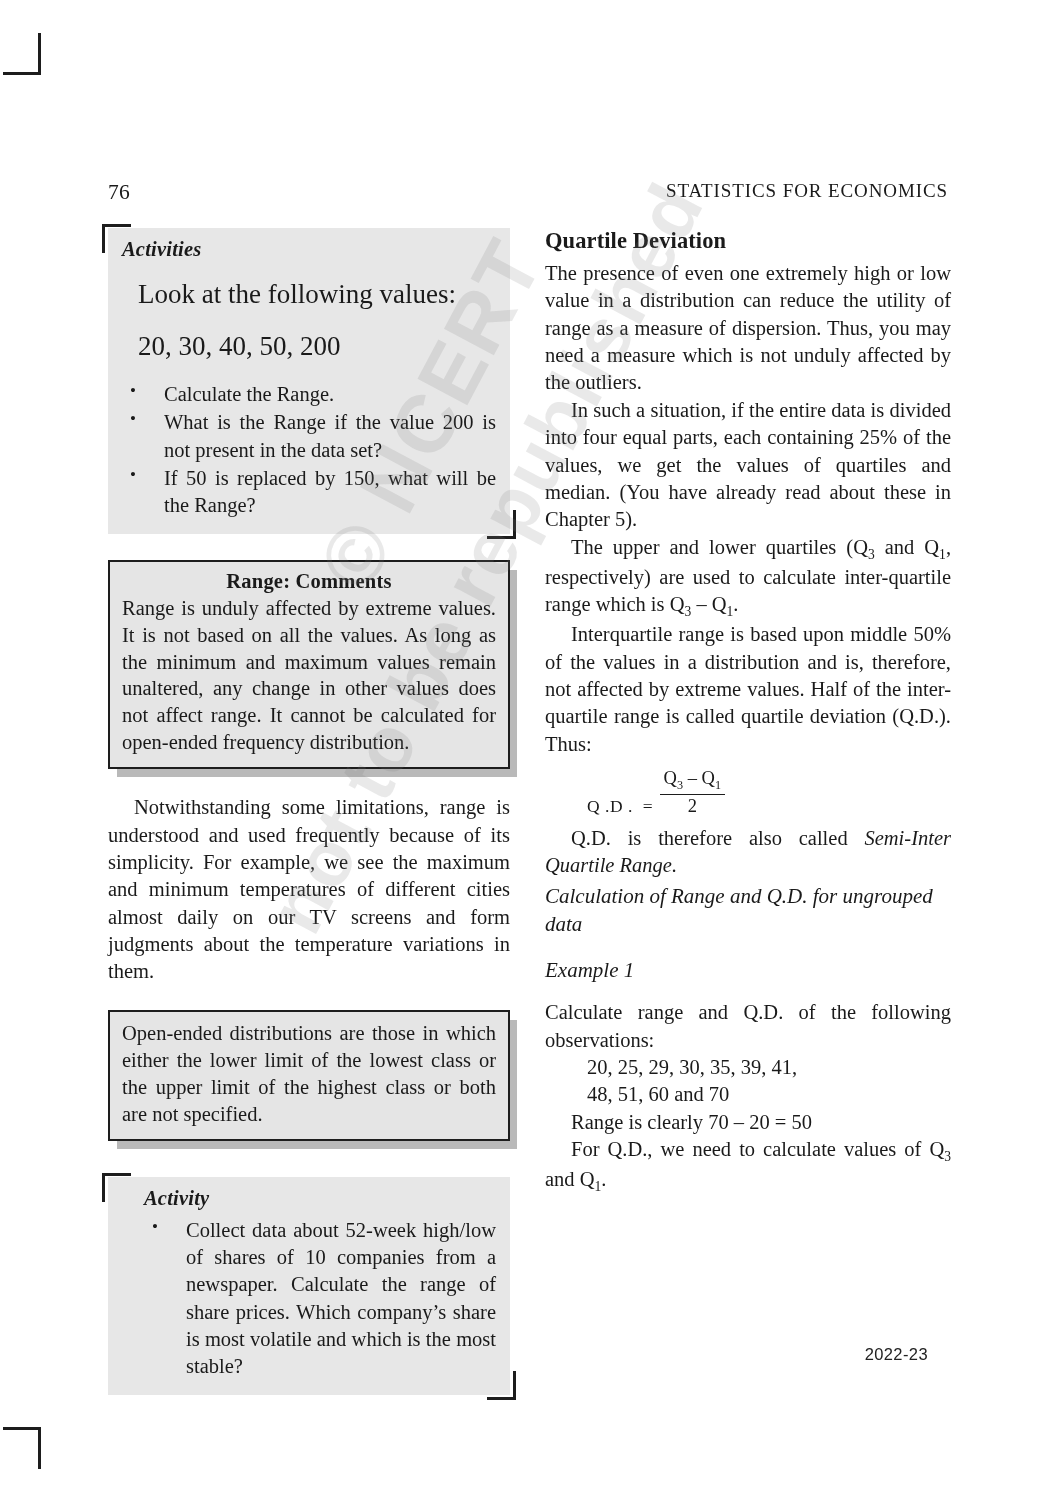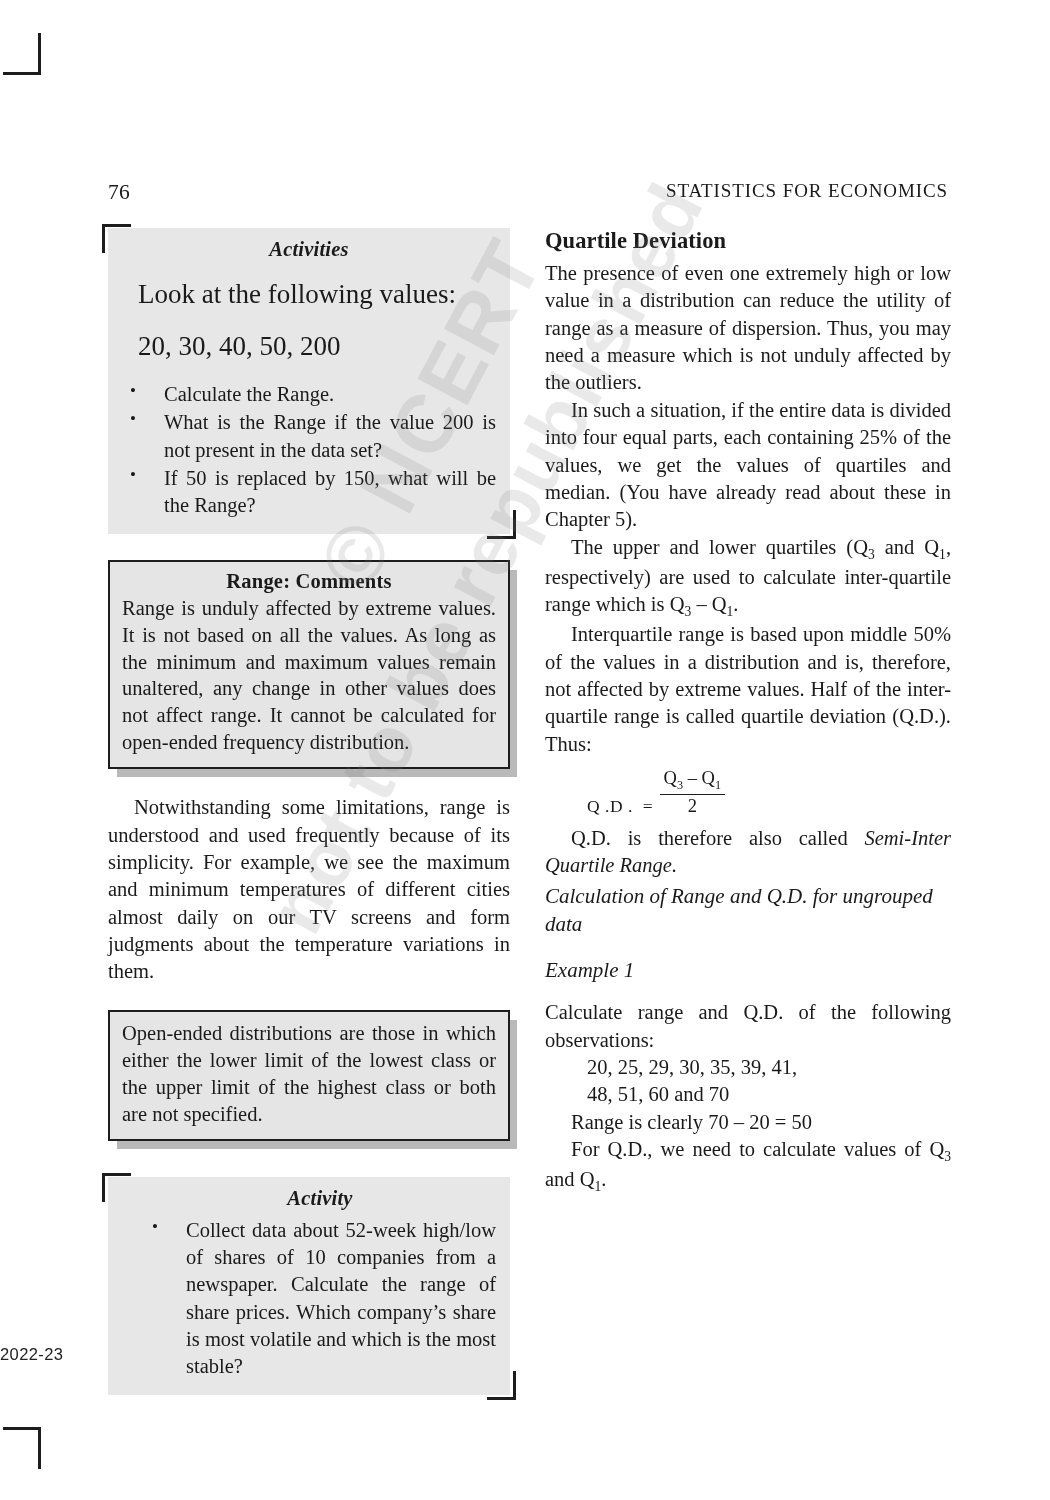--- a/index.html
+++ b/index.html
@@ -124,21 +124,20 @@
     left: -6px; top: -4px;
     border-left: 3px solid #1d1d1d;
     border-top: 3px solid #1d1d1d;
   }
   .activity-box::after {
     right: -6px; bottom: -5px;
     border-right: 3px solid #1d1d1d;
     border-bottom: 3px solid #1d1d1d;
   }
   .box-title {
-    text-align: center;
     font-style: italic;
     font-weight: bold;
     font-size: 20.5px;
     margin: 0 0 7px 0;
     letter-spacing: 0.2px;
   }
   .act-line {
     margin: 16px;
     font-size: 27px;
     line-height: 1.33;
@@ -249,21 +248,21 @@
     line-height: 1.335;
     padding-left: 26px;
   }
 
   
   .footer {
     position: absolute;
     left: 0;
     top: 1345px;
     width: 928px;
-    text-align: left;
+    text-align: right;
     font-family: "Liberation Sans", "DejaVu Sans", sans-serif;
     font-size: 16.5px;
     color: #222;
     letter-spacing: 0.4px;
     z-index: 2;
   }
 </style>
 </head>
 <body>
 

